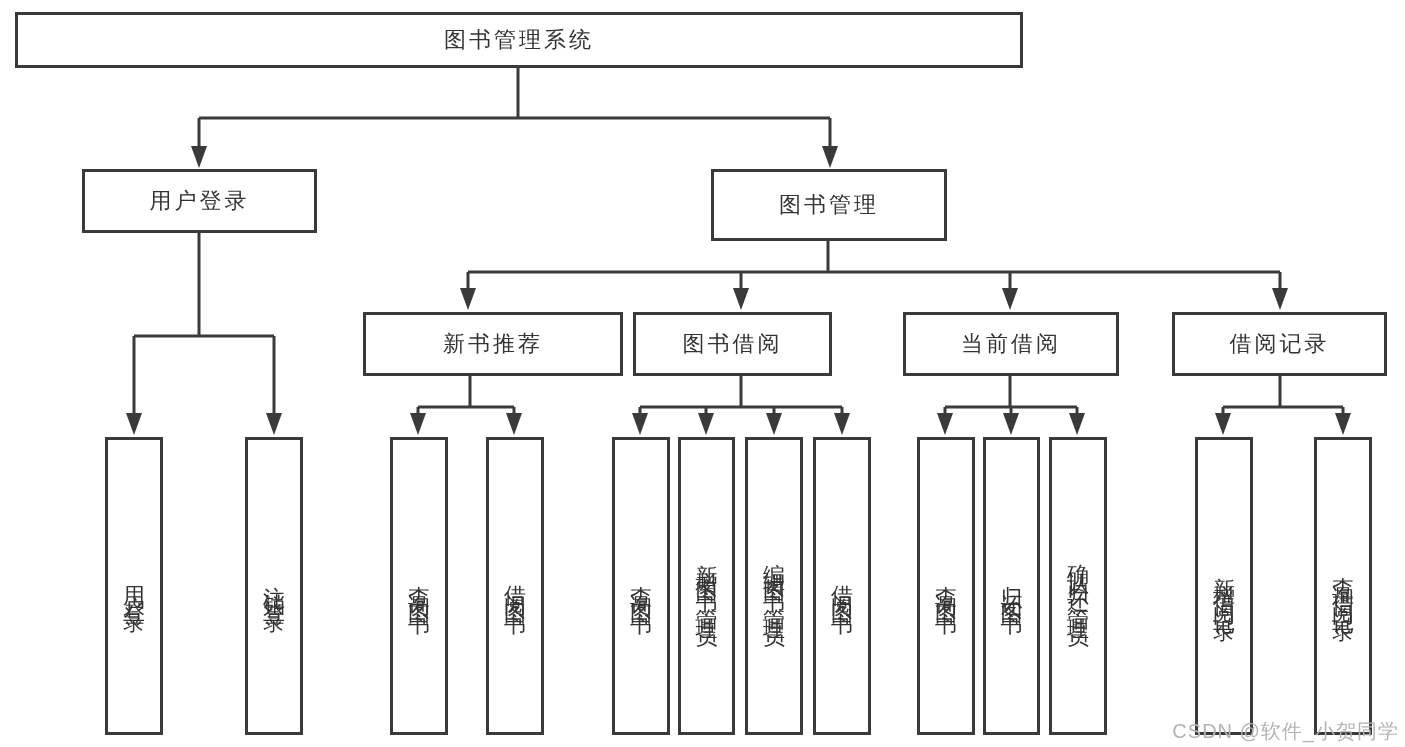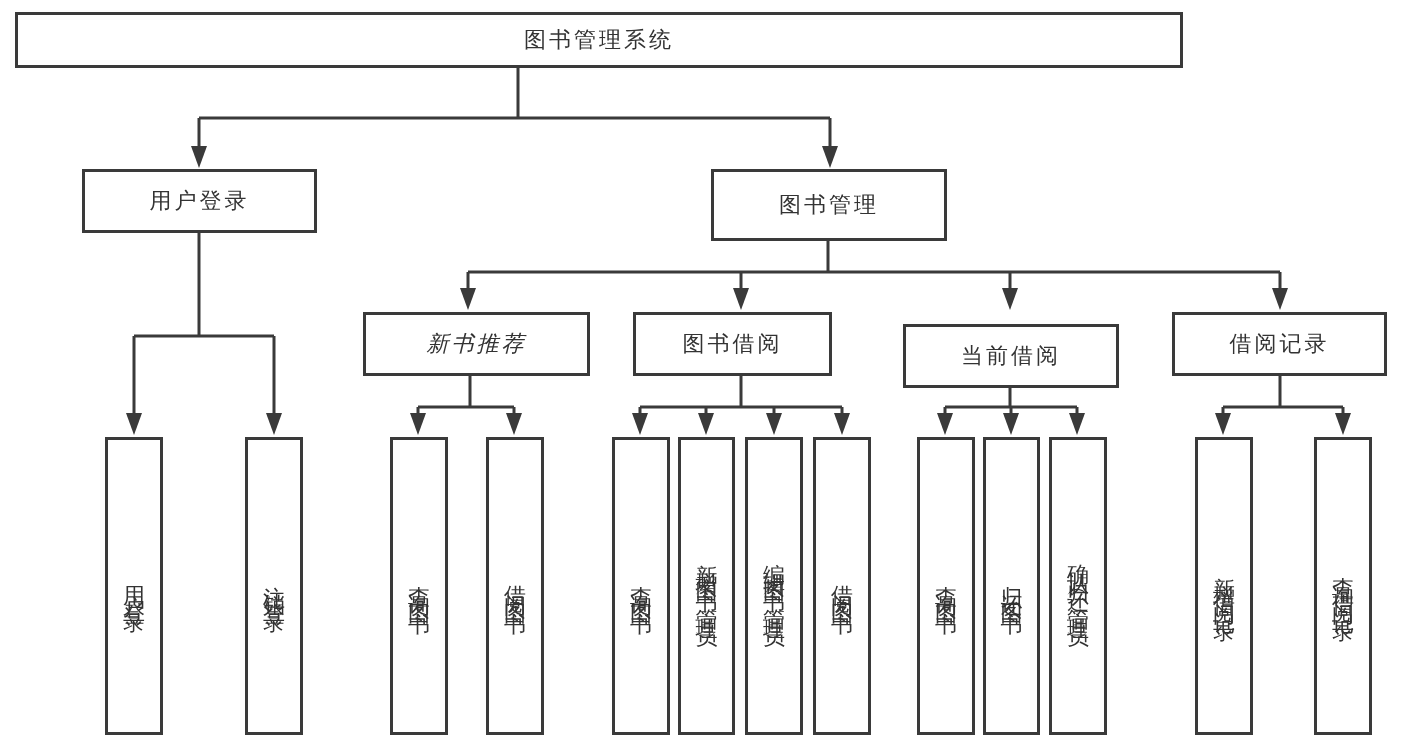--- a/index.html
+++ b/index.html
@@ -7,26 +7,26 @@
     position:relative; width:1405px; height:747px; background:#ffffff;
     font-family:"Liberation Sans", sans-serif; overflow:hidden;
   }
   svg.connectors { position:absolute; left:0; top:0; width:1405px; height:747px; }
   .box {
     position:absolute; box-sizing:border-box;
     border:3px solid #3a3a3a; background:#ffffff; color:#333333;
     display:flex; align-items:center; justify-content:center;
   }
   .hlabel { font-size:22px; letter-spacing:3px; white-space:nowrap; }
-  .root  { left:15px;  top:12px;  width:1168px; height:56px; }
+  .root  { left:15px;  top:12px;  width:1008px; height:56px; }
   .l2a   { left:82px;  top:169px; width:235px;  height:64px; }
   .l2b   { left:711px; top:169px; width:236px;  height:72px; }
-  .l3a   { left:363px; top:312px; width:227px;  height:64px;font-style:italic; }
+  .l3a   { left:363px; top:312px; width:260px;  height:64px; }
   .l3b   { left:633px; top:312px; width:199px;  height:64px; }
-  .l3c   { left:903px; top:312px; width:216px;  height:64px;margin-top:12px; }
+  .l3c   { left:903px; top:312px; width:216px;  height:64px; }
   .l3d   { left:1172px;top:312px; width:215px;  height:64px; }
   .leaf  { top:437px; width:58px; height:298px; }
   .leaf span {
     writing-mode:vertical-rl; font-size:22px; letter-spacing:9px;
     line-height:1.1; white-space:nowrap; color:#333333;
   }
   .lf1 { left:105px; }  .lf2 { left:245px; }
   .lf3 { left:390px; }  .lf4 { left:486px; }
   .lf5 { left:612px; }  .lf6 { left:678px; width:57px; }
   .lf7 { left:745px; }  .lf8 { left:813px; }
@@ -151,13 +151,14 @@
     <span>确认归还（管理员）</span>
   </div>
 
   <div class="box leaf lf12">
     <span>新增借阅记录</span>
   </div>
   <div class="box leaf lf13">
     <span>查询借阅记录</span>
   </div>
 
+  <div class="watermark">CSDN @软件_小贺同学</div>
 </div>
 
 </body></html>

